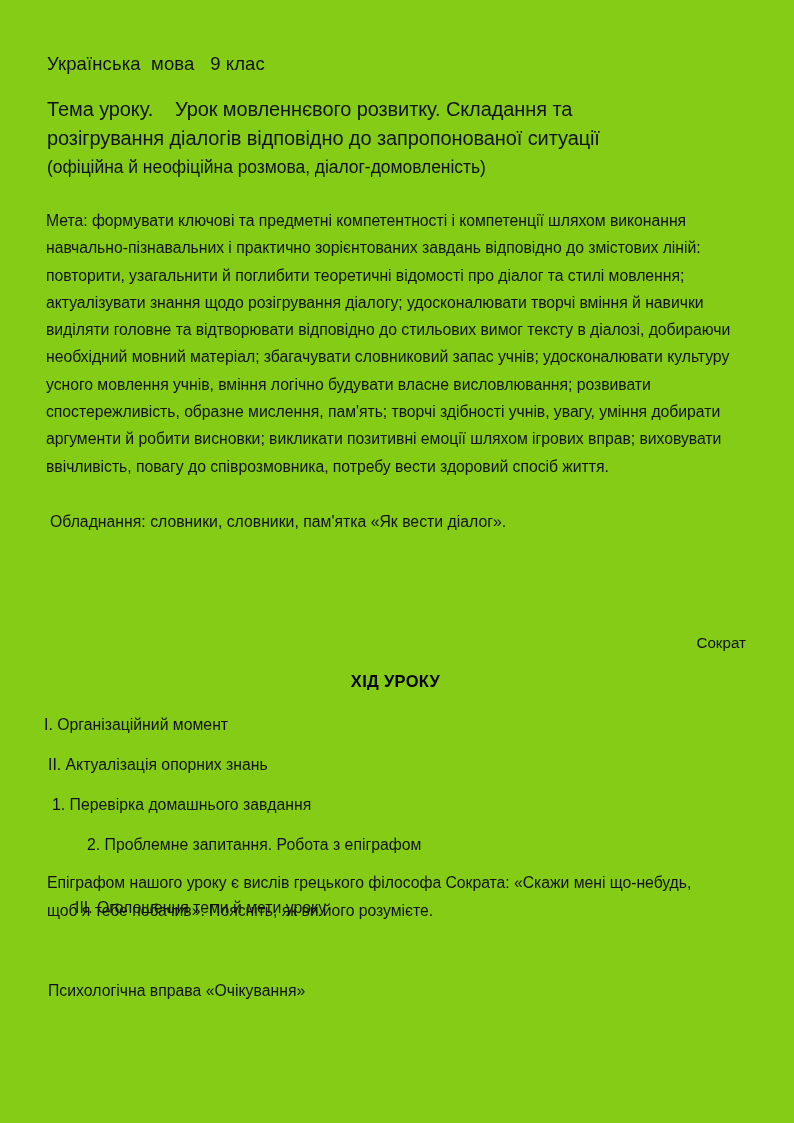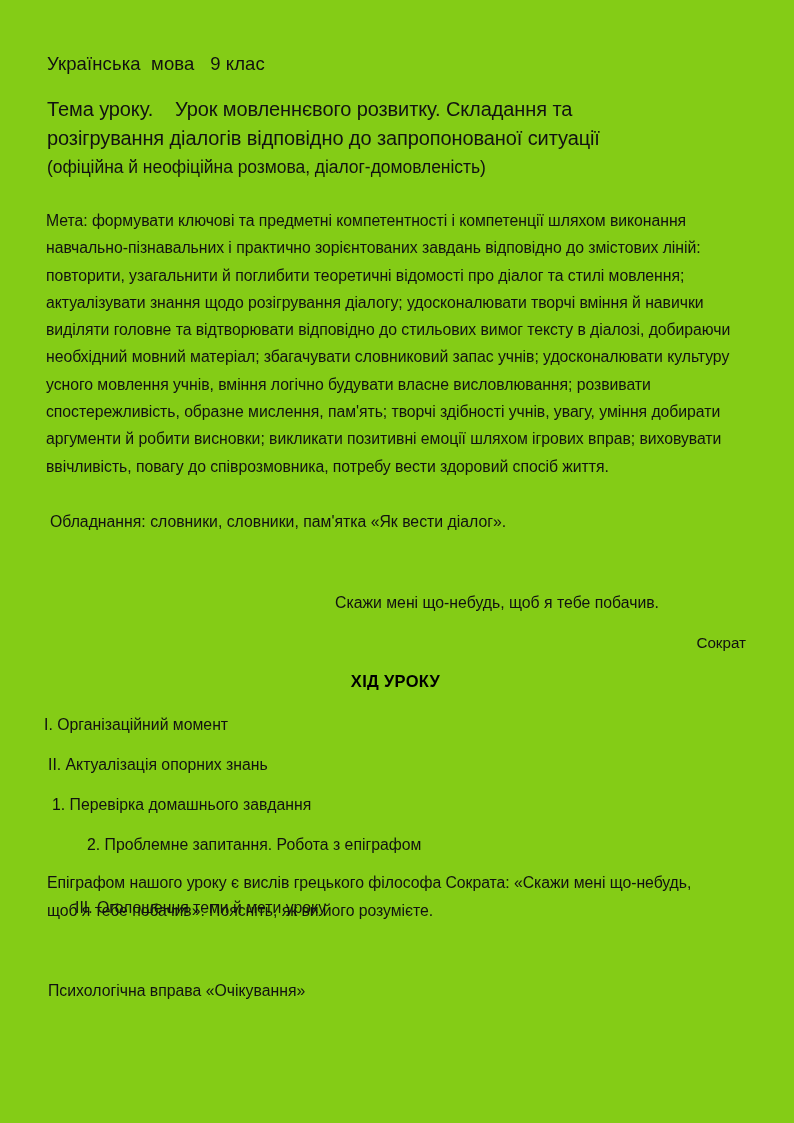--- a/index.html
+++ b/index.html
@@ -167,21 +167,20 @@
     <div class="topic-line">Тема уроку.    Урок мовленнєвого розвитку. Складання та</div>
     <div class="topic-line">розігрування діалогів відповідно до запропонованої ситуації</div>
     <div class="topic-sub">(офіційна й неофіційна розмова, діалог-домовленість)</div>
   </div>
 
   <div class="goal">Мета: формувати ключові та предметні компетентності і компетенції шляхом виконання навчально-пізнавальних і практично зорієнтованих завдань відповідно до змістових ліній: повторити, узагальнити й поглибити теоретичні відомості про діалог та стилі мовлення; актуалізувати знання щодо розігрування діалогу; удосконалювати творчі вміння й навички виділяти головне та відтворювати відповідно до стильових вимог тексту в діалозі, добираючи необхідний мовний матеріал; збагачувати словниковий запас учнів; удосконалювати культуру усного мовлення учнів, вміння логічно будувати власне висловлювання; розвивати спостережливість, образне мислення, пам'ять; творчі здібності учнів, увагу, уміння добирати аргументи й робити висновки; викликати позитивні емоції шляхом ігрових вправ; виховувати ввічливість, повагу до співрозмовника, потребу вести здоровий спосіб життя.</div>
 
   <div class="equipment">Обладнання: словники, словники, пам'ятка «Як вести діалог».</div>
 
 
-  <div class="epigraph-quote">Скажи мені що-небудь, щоб я тебе побачив.</div>
 
   <div class="epigraph-author">Сократ</div>
 
   <div class="section-heading">ХІД УРОКУ</div>
 
   <div class="outline-item it-1">I. Організаційний момент</div>
   <div class="outline-item it-2">II. Актуалізація опорних знань</div>
   <div class="outline-item it-3">1. Перевірка домашнього завдання</div>
   <div class="outline-item it-4">2. Проблемне запитання. Робота з епіграфом</div>
 

